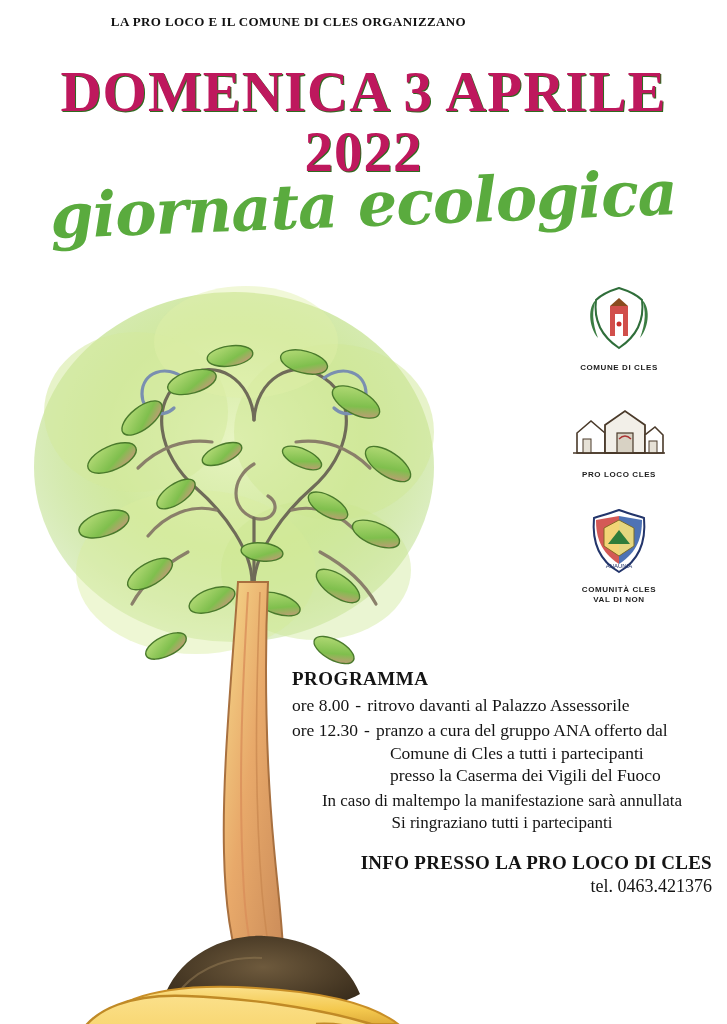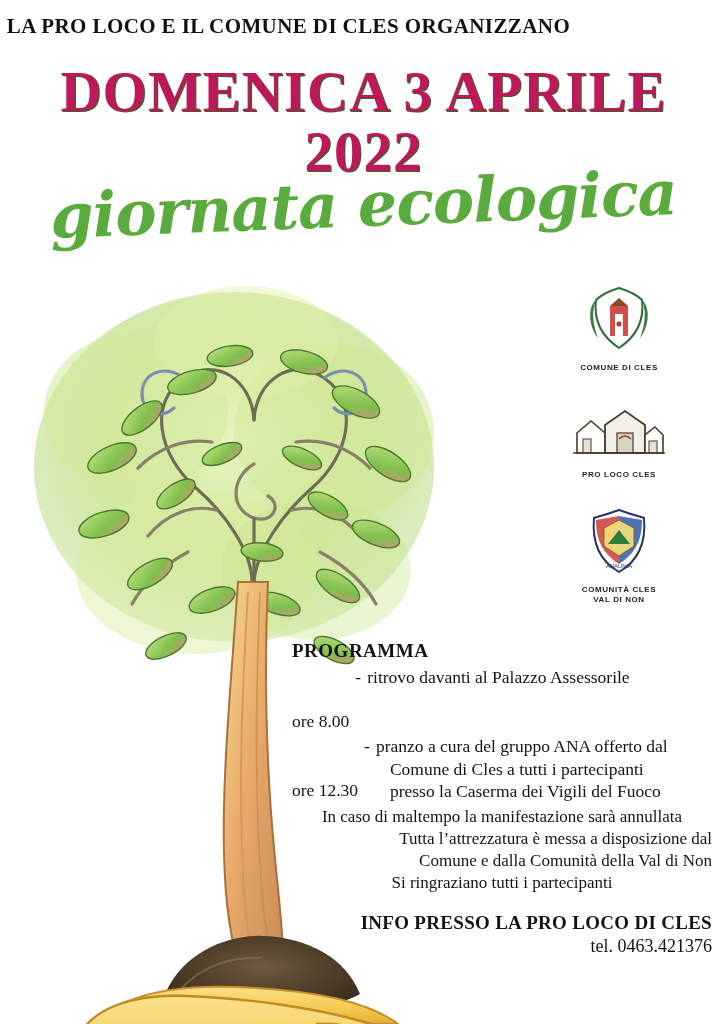--- a/index.html
+++ b/index.html
@@ -18,21 +18,21 @@
 
   
   .organizers {
     position: absolute;
     top: 14px;
     left: 0;
     width: 577px;
     text-align: center;
     font-family: "Liberation Serif", serif;
     font-weight: bold;
-    font-size: 21px;
+    font-size: 13px;
     letter-spacing: 0.4px;
     color: #111111;
   }
 
   .date-line {
     position: absolute;
     top: 62px;
     left: 0;
     width: 727px;
     text-align: center;
@@ -87,42 +87,41 @@
     letter-spacing: 0.6px;
     color: #1d1d1d;
     line-height: 1.25;
     margin-top: 3px;
   }
 
   
   .program {
     position: absolute;
     left: 292px;
-    top: 640px;
+    top: 668px;
     width: 420px;
     color: #141414;
   }
   .program-title {
     font-family: "Liberation Serif", serif;
     font-weight: bold;
     font-size: 19px;
     letter-spacing: 0.5px;
     margin-bottom: 4px;
   }
   .schedule-row {
     display: flex;
     align-items: flex-start;
     font-size: 17.5px;
     line-height: 1.28;
     margin-bottom: 3px;
   }
   .schedule-time {
     white-space: nowrap;
     padding-right: 6px;
-    margin-top: 44px;
   }
   .schedule-desc {
     flex: 1;
   }
   .schedule-desc .cont {
     display: block;
     padding-left: 14px;
   }
   .note {
     font-size: 17px;
@@ -318,23 +317,19 @@
     <span class="schedule-dash">-</span>
     <span class="schedule-desc" style="padding-left:6px;">
       <span>pranzo a cura del gruppo ANA offerto dal</span>
       <span class="cont">Comune di Cles a tutti i partecipanti</span>
       <span class="cont">presso la Caserma dei Vigili del Fuoco</span>
     </span>
   </div>
 
   <div class="note note-center">In caso di maltempo la manifestazione sarà annullata</div>
 
-  <div class="note note-right">
-    <span>Tutta l’attrezzatura è messa a disposizione dal</span><br>
-    <span>Comune e dalla Comunità della Val di Non</span>
-  </div>
 
   <div class="note note-center">Si ringraziano tutti i partecipanti</div>
 
   <div class="info-line">INFO PRESSO LA PRO LOCO DI CLES</div>
   <div class="phone-line">tel. 0463.421376</div>
 
 </div>
 
 </body></html>

